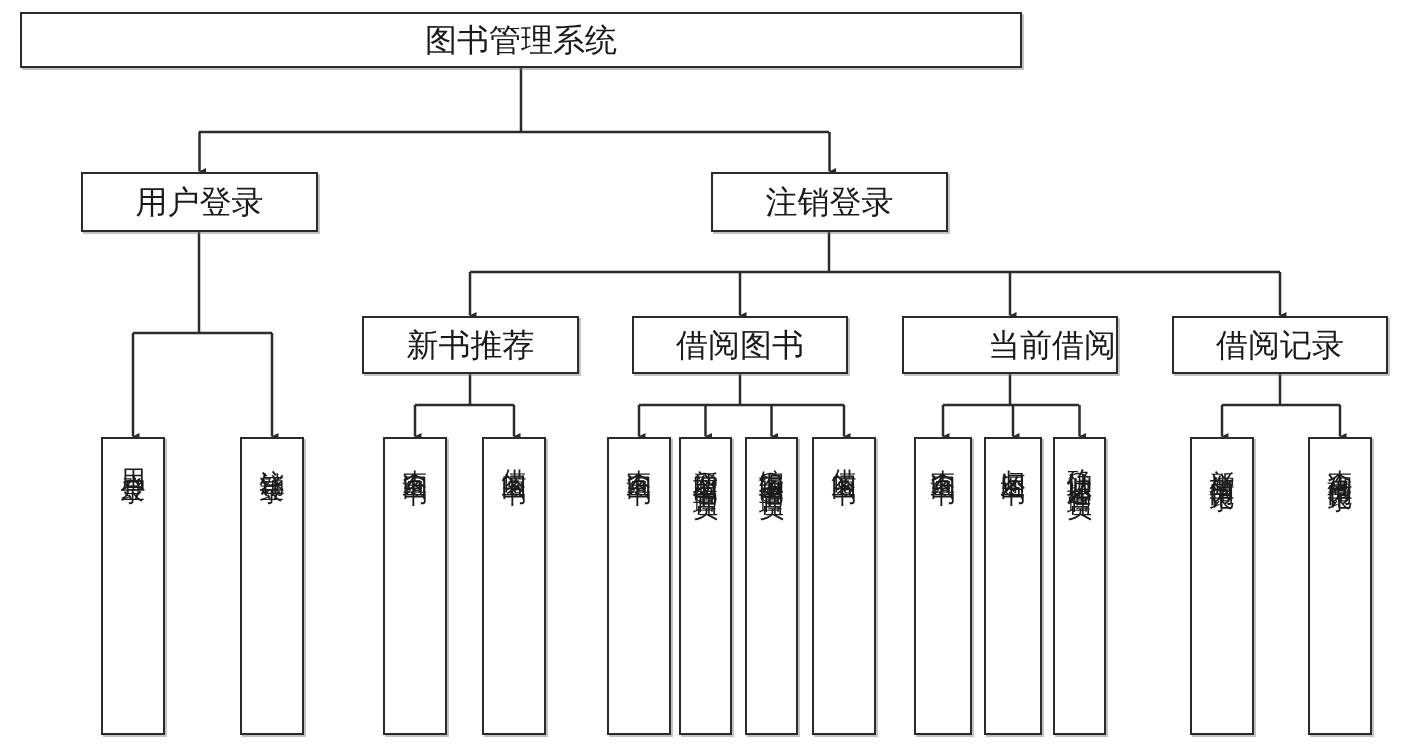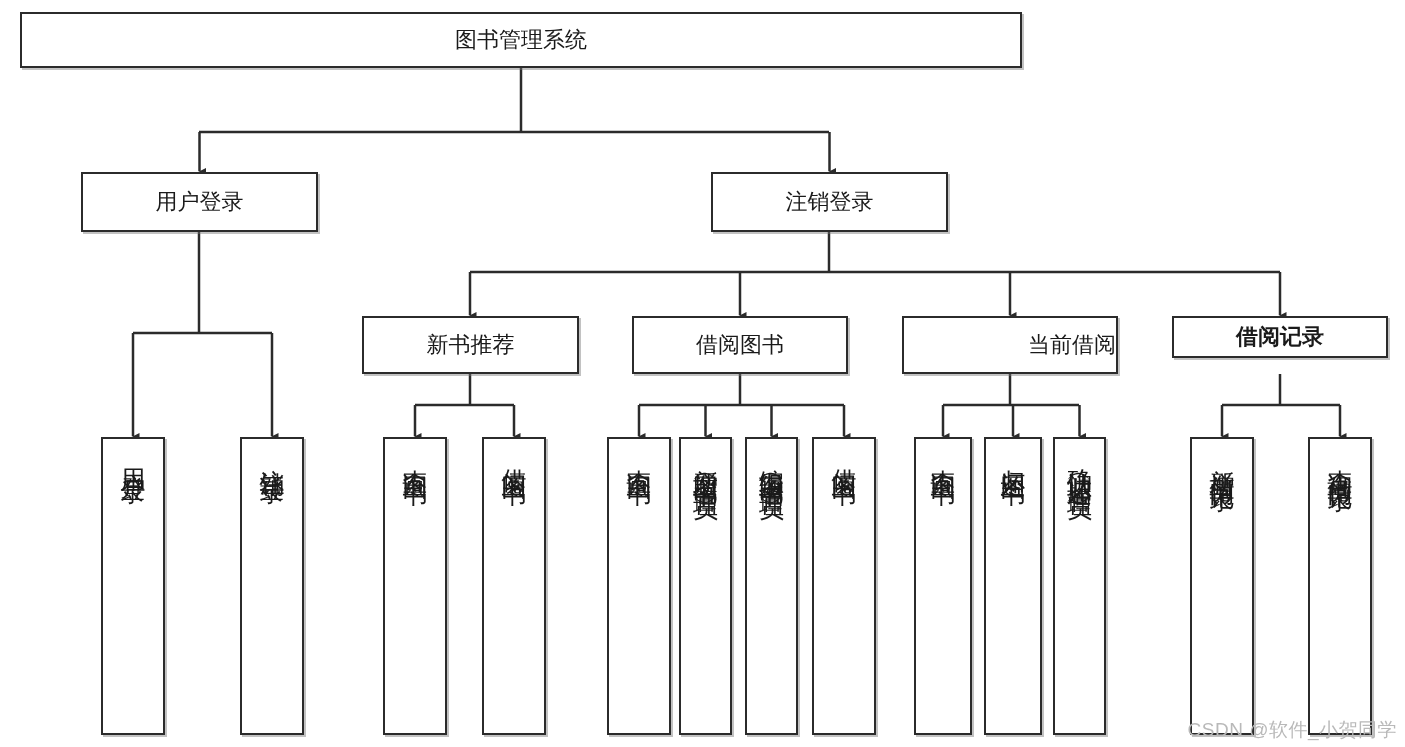--- a/index.html
+++ b/index.html
@@ -27,21 +27,21 @@
     align-items: center;
     justify-content: center;
   }
   .node-label {
     color: #1a1a1a;
     text-align: center;
     line-height: 1.25;
     white-space: nowrap;
   }
   .node.horiz .node-label {
-    font-size: 22px;
+    font-size: 32px;
   }
   .node.vert {
     align-items: flex-start;
     padding-top: 10px;
   }
   .node.vert .node-label {
     writing-mode: vertical-rl;
     text-orientation: upright;
     font-size: 25px;
     letter-spacing: 4px;
@@ -126,21 +126,21 @@
       </div>
       <div class="node horiz" style="left: 362px; top: 316px; width: 217px; height: 58px;">
         <span class="node-label">新书推荐</span>
       </div>
       <div class="node horiz" style="left: 632px; top: 316px; width: 216px; height: 58px;">
         <span class="node-label">借阅图书</span>
       </div>
       <div class="node horiz" style="left: 902px; top: 316px; width: 216px; height: 58px; justify-content: flex-end;">
         <span class="node-label">当前借阅</span>
       </div>
-      <div class="node horiz" style="left: 1172px; top: 316px; width: 216px; height: 42px; font-weight: bold;">
+      <div class="node horiz" style="left: 1172px; top: 316px; width: 216px; height: 58px;">
         <span class="node-label">借阅记录</span>
       </div>
       <div class="node vert" style="left: 101px; top: 437px; width: 64px; height: 298px;">
         <span class="node-label">用户登录</span>
       </div>
       <div class="node vert" style="left: 240px; top: 437px; width: 64px; height: 298px;">
         <span class="node-label">注销登录</span>
       </div>
       <div class="node vert" style="left: 383px; top: 437px; width: 64px; height: 298px;">
         <span class="node-label">查询图书</span>
@@ -170,15 +170,14 @@
         <span class="node-label">确认归还（管理员）</span>
       </div>
       <div class="node vert" style="left: 1190px; top: 437px; width: 64px; height: 298px;">
         <span class="node-label">新增借阅记录</span>
       </div>
       <div class="node vert" style="left: 1308px; top: 437px; width: 64px; height: 298px;">
         <span class="node-label">查询借阅记录</span>
       </div>
     </div>
 
-  <div class="watermark">CSDN @软件_小贺同学</div>
 
 </div>
 
 </body></html>

